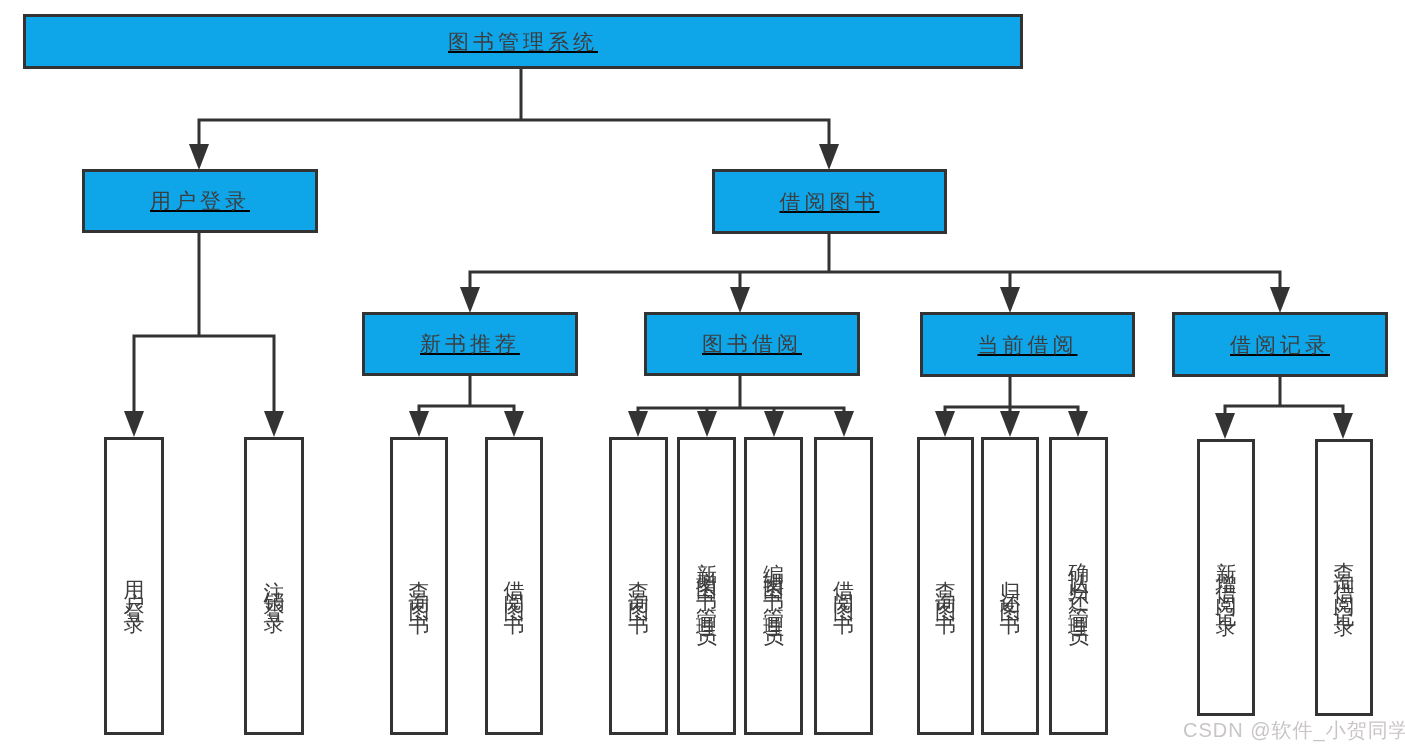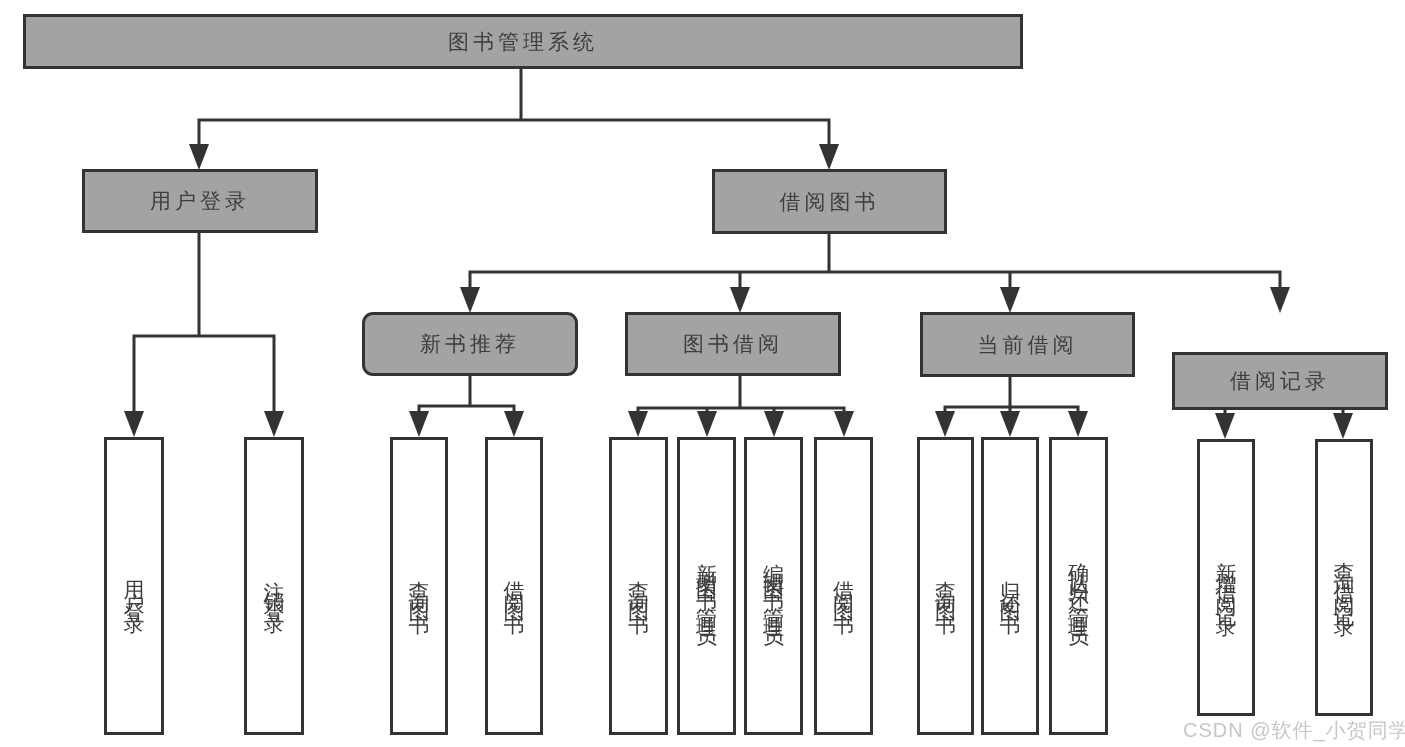--- a/index.html
+++ b/index.html
@@ -18,25 +18,26 @@
   #connectors {
     position: absolute;
     left: 0;
     top: 0;
     z-index: 1;
   }
   .box {
     position: absolute;
     box-sizing: border-box;
     border: 3px solid #333333;
-    background: #a3a3a3;
+    background: #0ea5e9;
     display: flex;
     align-items: center;
     justify-content: center;
     z-index: 2;
+    text-decoration: underline;
   }
   .box span {
     font-size: 21px;
     letter-spacing: 4px;
     color: #3d3d3d;
     white-space: nowrap;
   }
   .vbox {
     position: absolute;
     box-sizing: border-box;
@@ -112,30 +113,30 @@
     <span>图书管理系统</span>
   </div>
 
   <div class="box" style="left:82px; top:169px; width:236px; height:64px;">
     <span>用户登录</span>
   </div>
   <div class="box" style="left:712px; top:169px; width:235px; height:65px;">
     <span>借阅图书</span>
   </div>
 
-  <div class="box" style="left:362px; top:312px; width:216px; height:64px;border-radius:11px;">
+  <div class="box" style="left:362px; top:312px; width:216px; height:64px;">
     <span>新书推荐</span>
   </div>
-  <div class="box" style="left:625px; top:312px; width:216px; height:64px;">
+  <div class="box" style="left:644px; top:312px; width:216px; height:64px;">
     <span>图书借阅</span>
   </div>
   <div class="box" style="left:920px; top:312px; width:215px; height:65px;">
     <span>当前借阅</span>
   </div>
-  <div class="box" style="left:1172px; top:312px; width:216px; height:58px;margin-top:40px;">
+  <div class="box" style="left:1172px; top:312px; width:216px; height:65px;">
     <span>借阅记录</span>
   </div>
 
   <div class="vbox" style="left:104px; top:437px; width:60px; height:298px;">
     <span>用户登录</span>
   </div>
   <div class="vbox" style="left:244px; top:437px; width:60px; height:298px;">
     <span>注销登录</span>
   </div>
 

